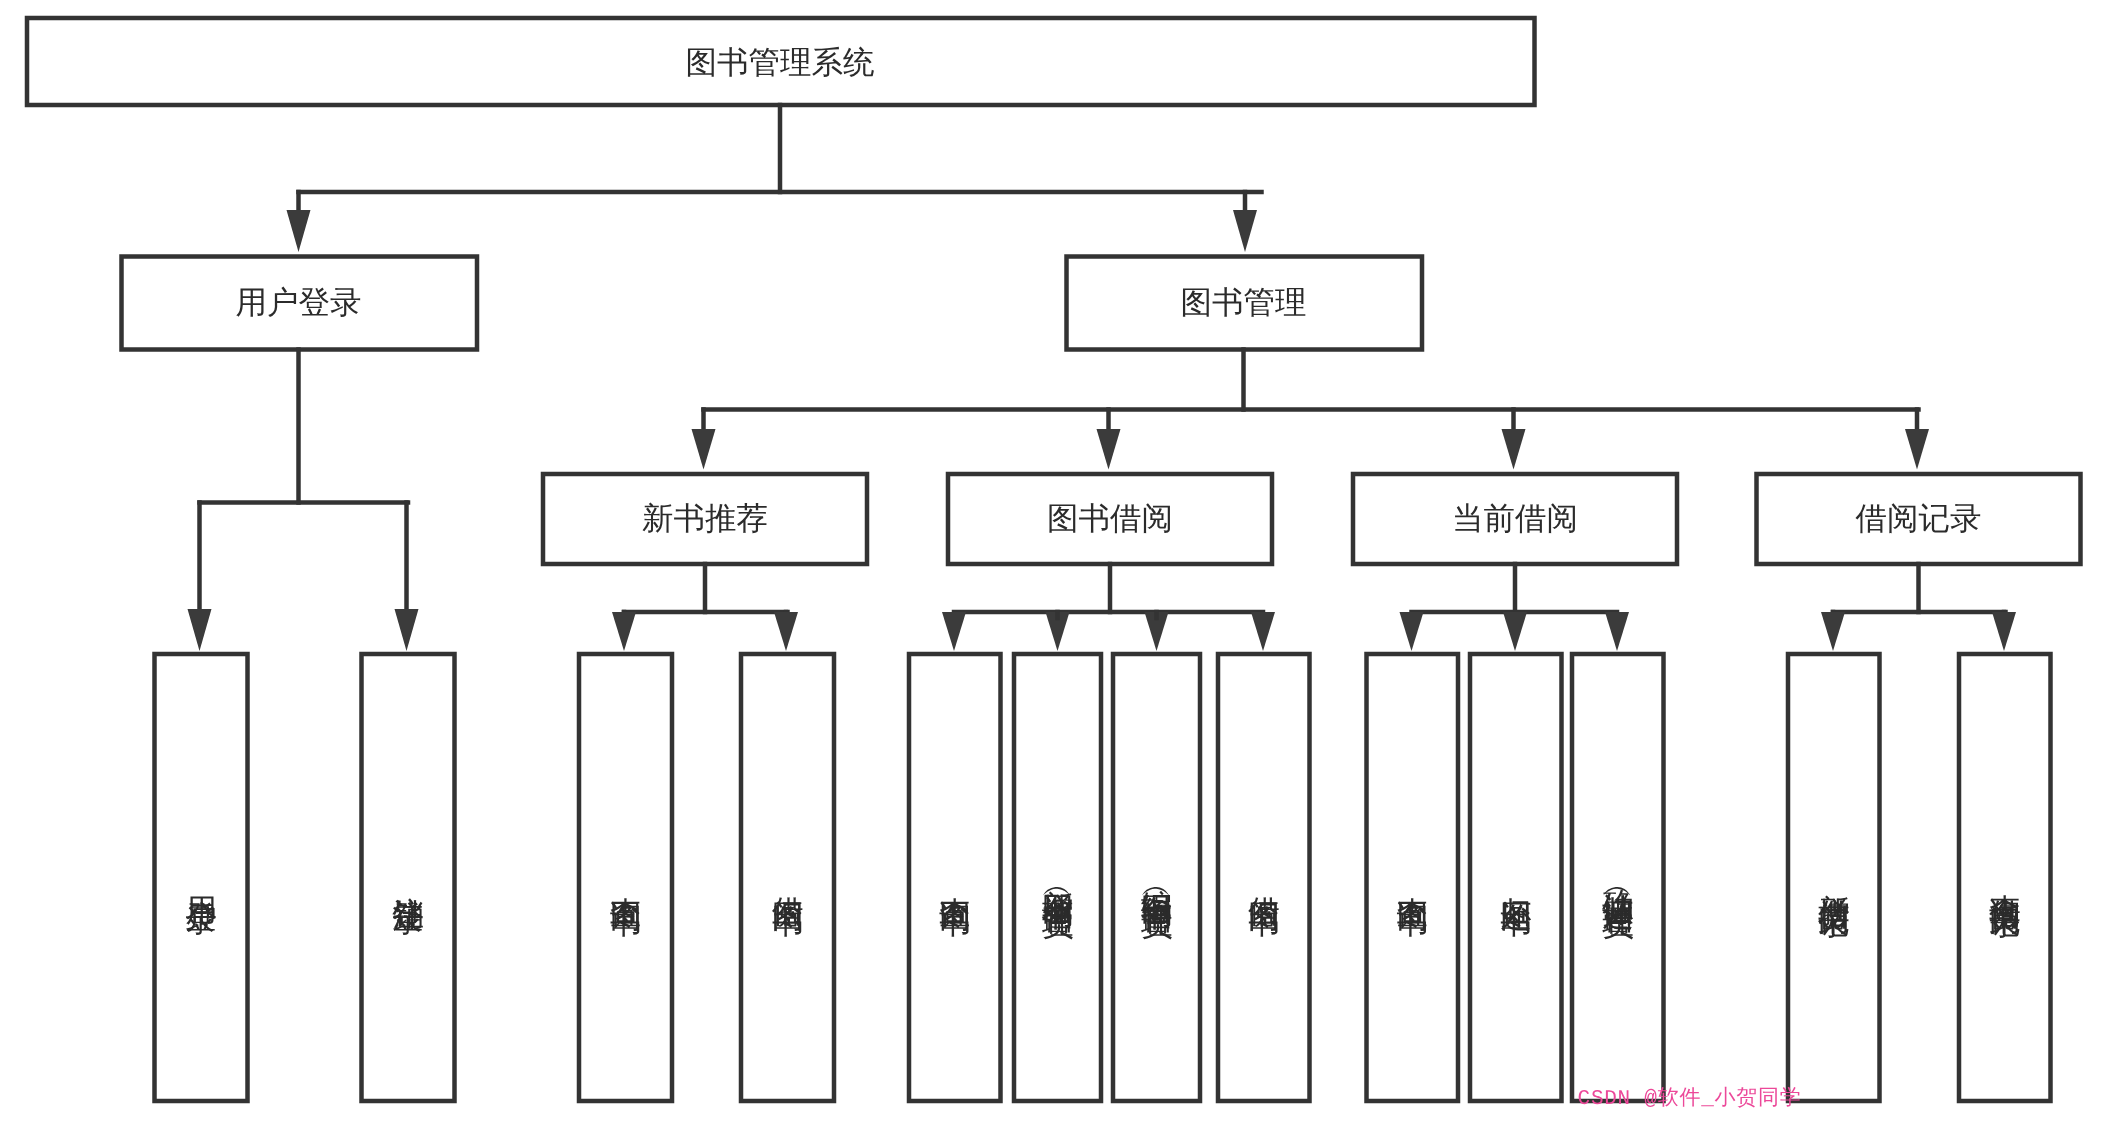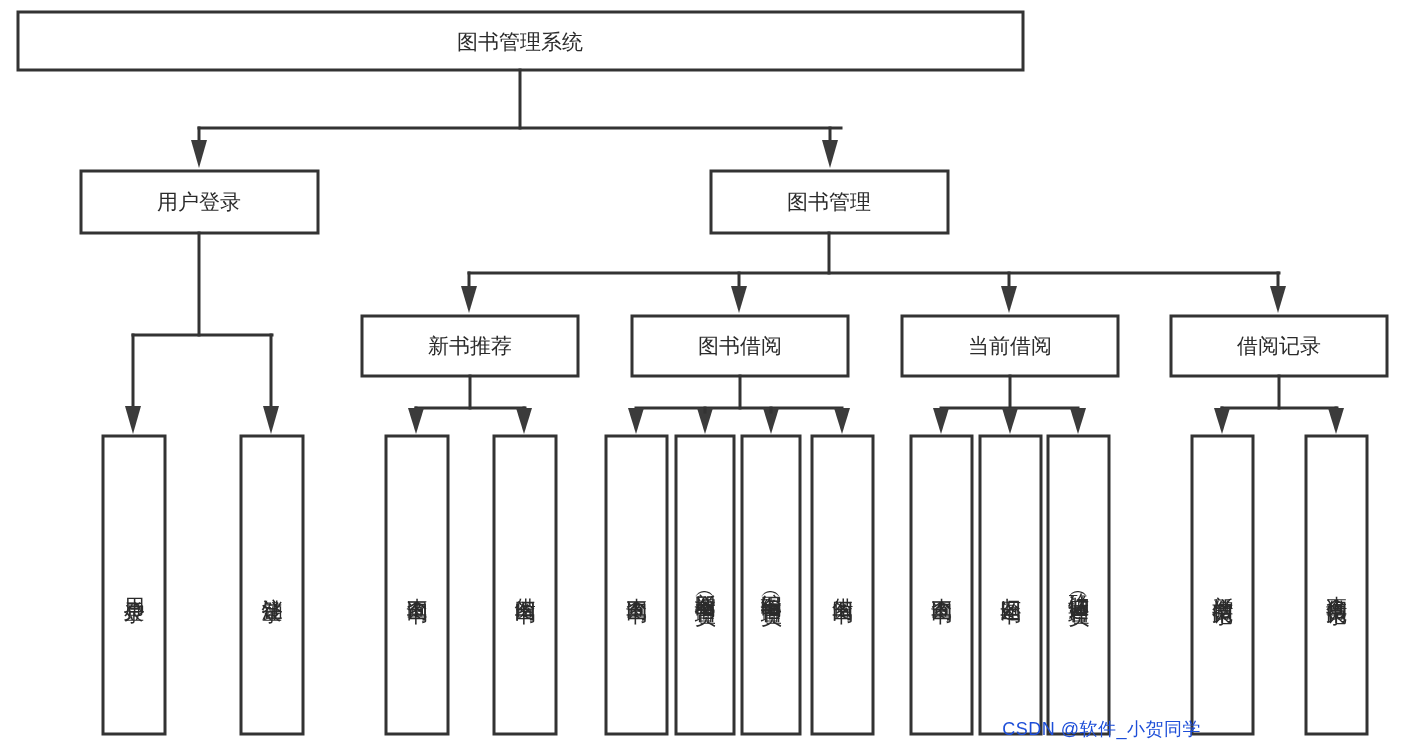--- a/index.html
+++ b/index.html
@@ -62,23 +62,23 @@
     font-size: 21px;
     line-height: 1.16;
     letter-spacing: 2px;
     color: #2b2b2b;
     white-space: nowrap;
   }
   .watermark {
     position: absolute;
     right: 8px;
     bottom: 6px;
-    font-family: Liberation Sans, sans-serif;
-    font-size: 18px;
-    color: #1d4ed8;
+    font-family: Liberation Mono, monospace;
+    font-size: 14px;
+    color: #ec4899;
     letter-spacing: 0.5px;
     white-space: nowrap;
   }
 </style>
 </head>
 <body>
 
 <div id="diagram-root">
 
   <svg id="flow" viewBox="0 0 1405 747">

